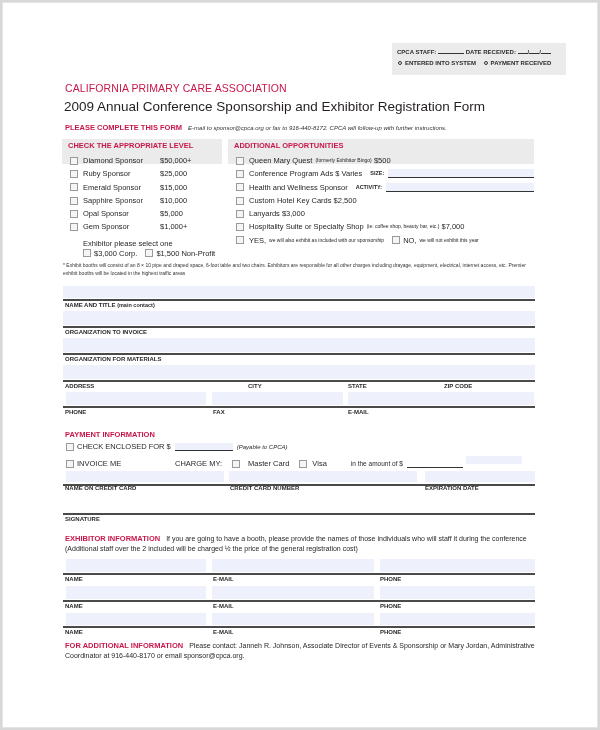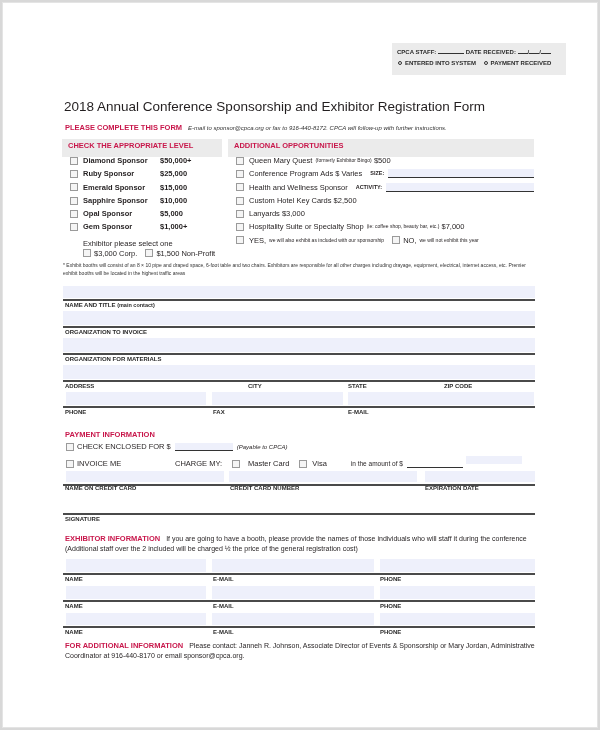--- a/index.html
+++ b/index.html
@@ -8,26 +8,26 @@
   .page { position: absolute; left: 2px; top: 2px; width: 596px; height: 726px; background: #fff; border: 1px solid #e4e4e4; }
   .abs { position: absolute; }
   .staff-box { left: 389px; top: 40px; width: 174px; height: 32px; background: #ebebeb; padding: 4px 0 0 5px; font-size: 6px; font-weight: bold; line-height: 11px; color: #2a2a2a; }
   .staff-box .radio { display: inline-block; width: 4px; height: 4px; border: 1px solid #333; border-radius: 50%; margin: 0 3px 0 1px; vertical-align: middle; }
   .u { display: inline-block; border-bottom: 1px solid #333; height: 6px; vertical-align: baseline; }
   .org { left: 62px; top: 79px; font-size: 10.5px; color: #c8174b; letter-spacing: 0.1px; }
   .title { left: 61px; top: 96px; font-size: 13.5px; color: #231f20; }
   .complete { left: 62px; top: 120px; font-size: 7.5px; white-space: nowrap; }
   .complete b { color: #c8174b; font-weight: bold; margin-right: 6px; }
   .complete i { font-size: 6px; color: #333; }
-  .sec-head { background: #ebebeb; color: #c8174b; font-weight: bold; font-size: 7.5px; height: 18px; line-height: 14px; padding-left: 6px; }
+  .sec-head { background: #ebebeb; color: #c8174b; font-weight: bold; font-size: 7.5px; height: 25px; line-height: 14px; padding-left: 6px; }
   .lvl-head { left: 59px; top: 136px; width: 160px; }
   .opp-head { left: 225px; top: 136px; width: 306px; }
   .cb { display: inline-block; width: 8px; height: 8px; border: 1px solid #9a9a9a; background: #f5f5f5; vertical-align: middle; margin-right: 5px; }
   .lvl-list { left: 67px; top: 151px; font-size: 7.5px; line-height: 13.3px; }
-  .lvl-row { white-space: nowrap; display: flex; align-items: center; height: 13.3px; font-weight: bold; }
+  .lvl-row { white-space: nowrap; display: flex; align-items: center; height: 13.3px; }
   .lvl-row .n { width: 77px; }
   .exh-note { left: 80px; top: 236px; font-size: 7.5px; line-height: 9.5px; }
   .opp-list { left: 233px; top: 151px; font-size: 7.5px; line-height: 13.3px; width: 300px; }
   .opp-row { white-space: nowrap; display: flex; align-items: center; height: 13.3px; }
   .opp-row small { font-size: 5px; margin-left: 3px; }
   .opp-row .lbl { font-size: 5.5px; font-weight: bold; margin-left: 8px; }
   .opp-row .line { flex: 1; border-bottom: 1px solid #333; height: 9px; background: #eef0fb; margin-left: 4px; margin-right: 2px; }
   .booth-note { left: 60px; top: 259px; width: 470px; font-size: 5px; line-height: 7.5px; color: #333; }
   .field { background: #eef0fb; }
   .rule { height: 2px; background: #4a4a4a; }
@@ -54,21 +54,22 @@
       <span class="u" style="width:26px"></span>
       <span>DATE RECEIVED:</span>
       <span class="u" style="width:10px"></span><span>/</span><span class="u" style="width:10px"></span><span>/</span><span class="u" style="width:10px"></span>
     </div>
     <div>
       <span class="radio"></span><span>ENTERED INTO SYSTEM</span>
       <span class="radio" style="margin-left:6px"></span><span>PAYMENT RECEIVED</span>
     </div>
   </div>
 
-  <div class="abs title">2018 Annual Conference Sponsorship and Exhibitor Registration Form</div>
+  <div class="abs org">CALIFORNIA PRIMARY CARE ASSOCIATION</div>
+  <div class="abs title">2009 Annual Conference Sponsorship and Exhibitor Registration Form</div>
   <div class="abs complete">
     <b>PLEASE COMPLETE THIS FORM</b><i>E-mail to sponsor@cpca.org or fax to 916-440-8172.  CPCA will follow-up with further instructions.</i>
   </div>
 
   <div class="abs sec-head lvl-head">CHECK THE APPROPRIATE LEVEL</div>
   <div class="abs lvl-list">
     <div class="lvl-row">
         <span class="cb"></span>
         <span class="n">Diamond Sponsor</span>
         <span>$50,000+</span>

